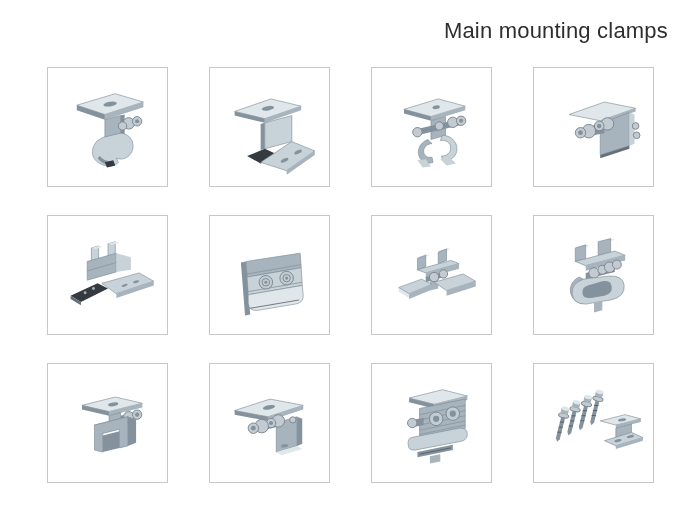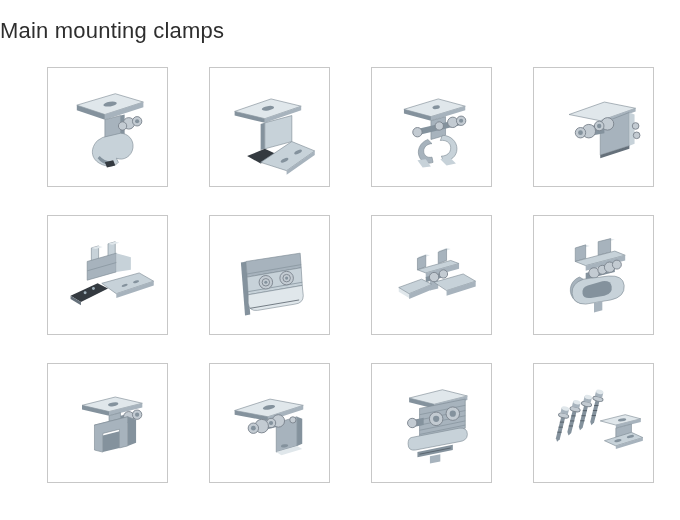--- a/index.html
+++ b/index.html
@@ -1,21 +1,21 @@
 <!DOCTYPE html>
 <html><head>
 <meta charset="utf-8">
 <style>
   html,body{margin:0;padding:0;}
   body{
     width:680px;height:520px;background:#ffffff;position:relative;
     font-family:"Liberation Sans", sans-serif;overflow:hidden;
   }
   .title{
-    position:absolute;top:18px;left:0;width:668px;text-align:left;
+    position:absolute;top:18px;left:0;width:668px;text-align:right;
     font-size:22px;color:#2e2e2e;letter-spacing:.2px;
   }
   .grid{
     position:absolute;left:47px;top:67px;
     display:grid;
     grid-template-columns:repeat(4,121px);
     grid-template-rows:repeat(3,120px);
     column-gap:41px;row-gap:28px;
   }
   .cell{

